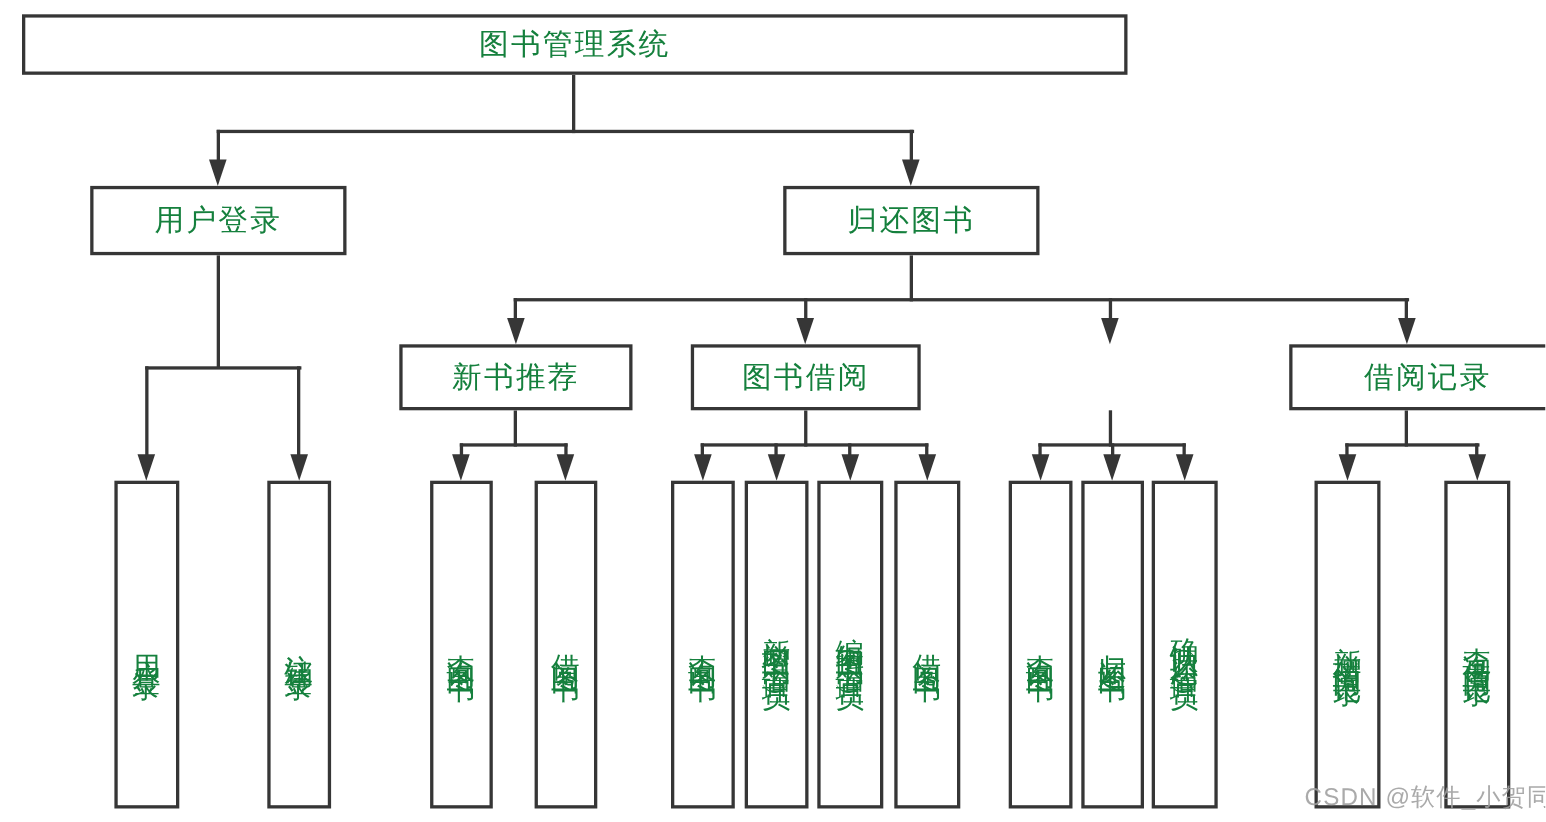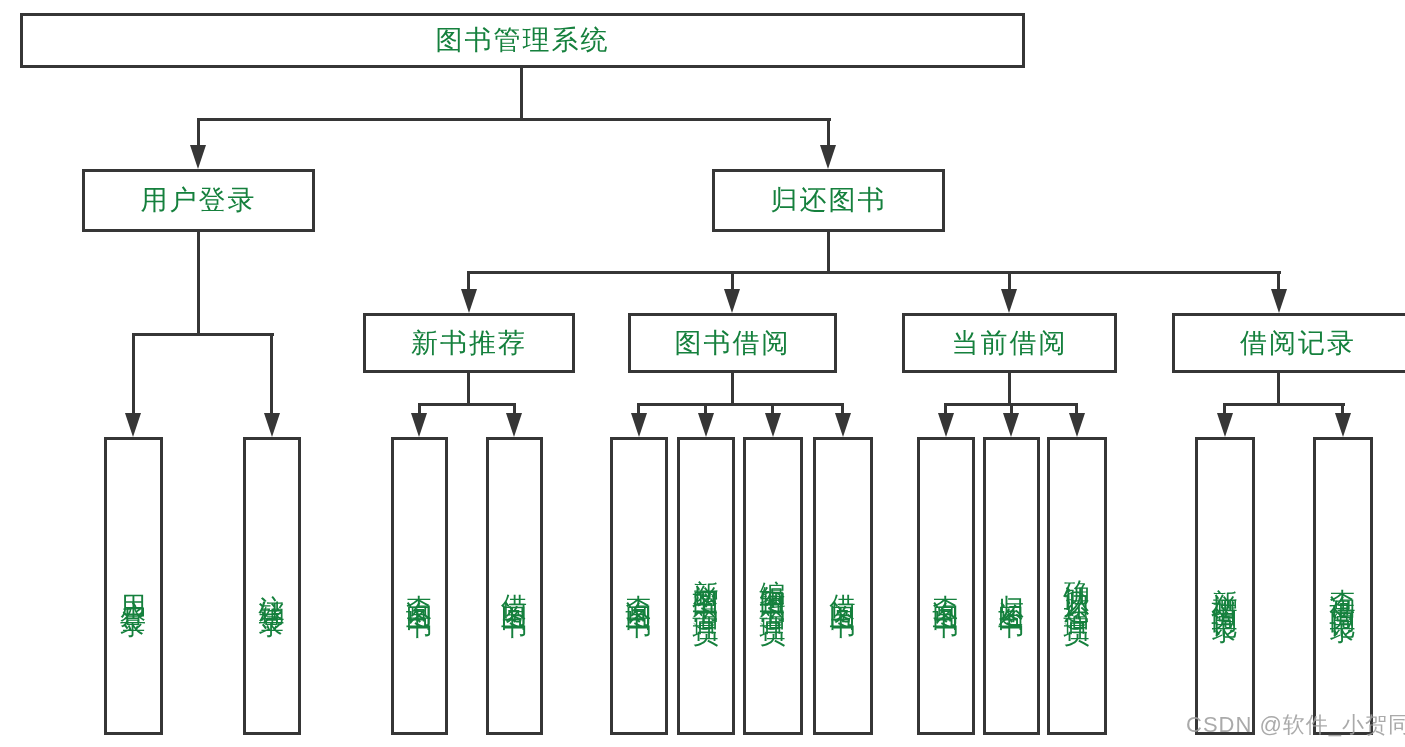--- a/index.html
+++ b/index.html
@@ -121,21 +121,20 @@
   <div class="line" style="left:1341px; top:403px; width:3px; height:13px;"></div>
   <div class="arrow" style="left:1335px; top:413px;"></div>
 
   <div class="node h-text" style="left:20px; top:13px; width:1005px; height:55px;">图书管理系统</div>
 
   <div class="node h-text" style="left:82px; top:169px; width:233px; height:63px;">用户登录</div>
   <div class="node h-text" style="left:712px; top:169px; width:233px; height:63px;">归还图书</div>
 
   <div class="node h-text" style="left:363px; top:313px; width:212px; height:60px;">新书推荐</div>
   <div class="node h-text" style="left:628px; top:313px; width:209px; height:60px;">图书借阅</div>
-  <div class="node h-text" style="left:902px; top:313px; width:215px; height:60px;">当前借阅</div>
   <div class="node h-text" style="left:1172px; top:313px; width:252px; height:60px;">借阅记录</div>
 
   <div class="node v-text" style="left:104px; top:437px; width:59px; height:298px;">
     <span class="vt">用户登录</span>
   </div>
   <div class="node v-text" style="left:243px; top:437px; width:58px; height:298px;">
     <span class="vt">注销登录</span>
   </div>
 
   <div class="node v-text" style="left:391px; top:437px; width:57px; height:298px;">

